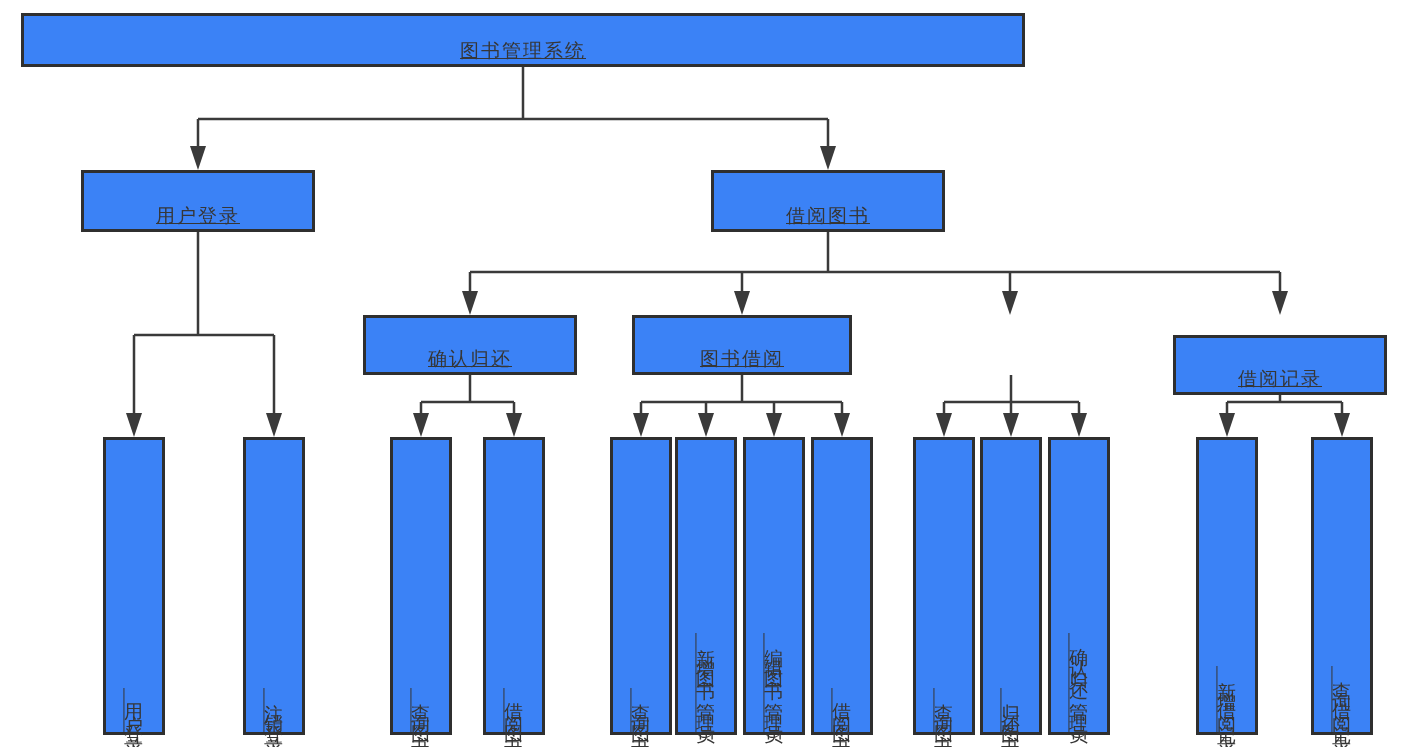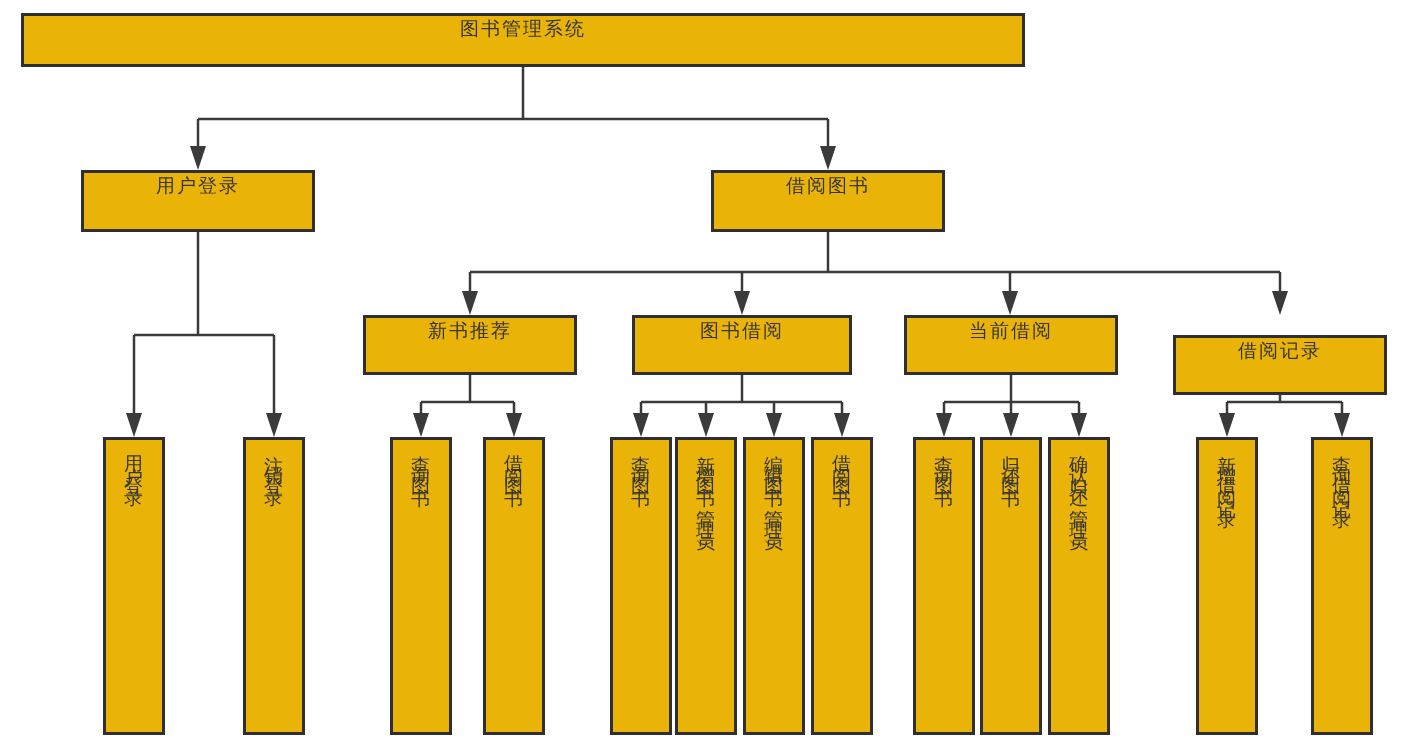--- a/index.html
+++ b/index.html
@@ -7,23 +7,23 @@
     position:relative; width:1405px; height:747px;
     background:var(--background,#ffffff);
     font-family:"DejaVu Sans","Liberation Sans",sans-serif;
     overflow:hidden;
   }
   svg.wires { position:absolute; left:0; top:0; width:1405px; height:747px; }
   .wire  { stroke:var(--line,#3a3a3a); stroke-width:2.5; fill:none; }
   .arrow { fill:var(--line,#3a3a3a); stroke:none; }
   .node {
     position:absolute; box-sizing:border-box;
-    border:3px solid var(--border,#2f2f2f); background:#eab308;
-    display:flex; align-items:flex-start; justify-content:center;
-    color:var(--text,#363636); z-index:2;
+    border:3px solid var(--border,#2f2f2f); background:#3b82f6;
+    display:flex; align-items:flex-end; justify-content:center;
+    color:var(--text,#363636); z-index:2;text-decoration:underline;
   }
   .h-node span { font-size:19px; letter-spacing:2px; white-space:nowrap; }
   .v-node span {
     writing-mode:vertical-rl; text-orientation:mixed;
     font-size:19px; letter-spacing:11px; line-height:1.1;
   }
   .lvl1 { left:21px;  top:13px;  width:1004px; height:54px; }
   .lvl2a{ left:81px;  top:170px; width:234px;  height:62px; }
   .lvl2b{ left:711px; top:170px; width:234px;  height:62px; }
   .lvl3 { top:315px; height:60px; }
@@ -85,27 +85,24 @@
   </div>
 
   <div class="node h-node lvl2a">
     <span>用户登录</span>
   </div>
   <div class="node h-node lvl2b">
     <span>借阅图书</span>
   </div>
 
   <div class="node h-node lvl3 l3a">
-    <span>新书推荐</span>
+    <span>确认归还</span>
   </div>
   <div class="node h-node lvl3 l3b">
     <span>图书借阅</span>
-  </div>
-  <div class="node h-node lvl3 l3c">
-    <span>当前借阅</span>
   </div>
   <div class="node h-node lvl3 l3d">
     <span>借阅记录</span>
   </div>
 
   <div class="node v-node leaf" style="left:103px">
     <span>用户登录</span>
   </div>
   <div class="node v-node leaf" style="left:243px">
     <span>注销登录</span>

